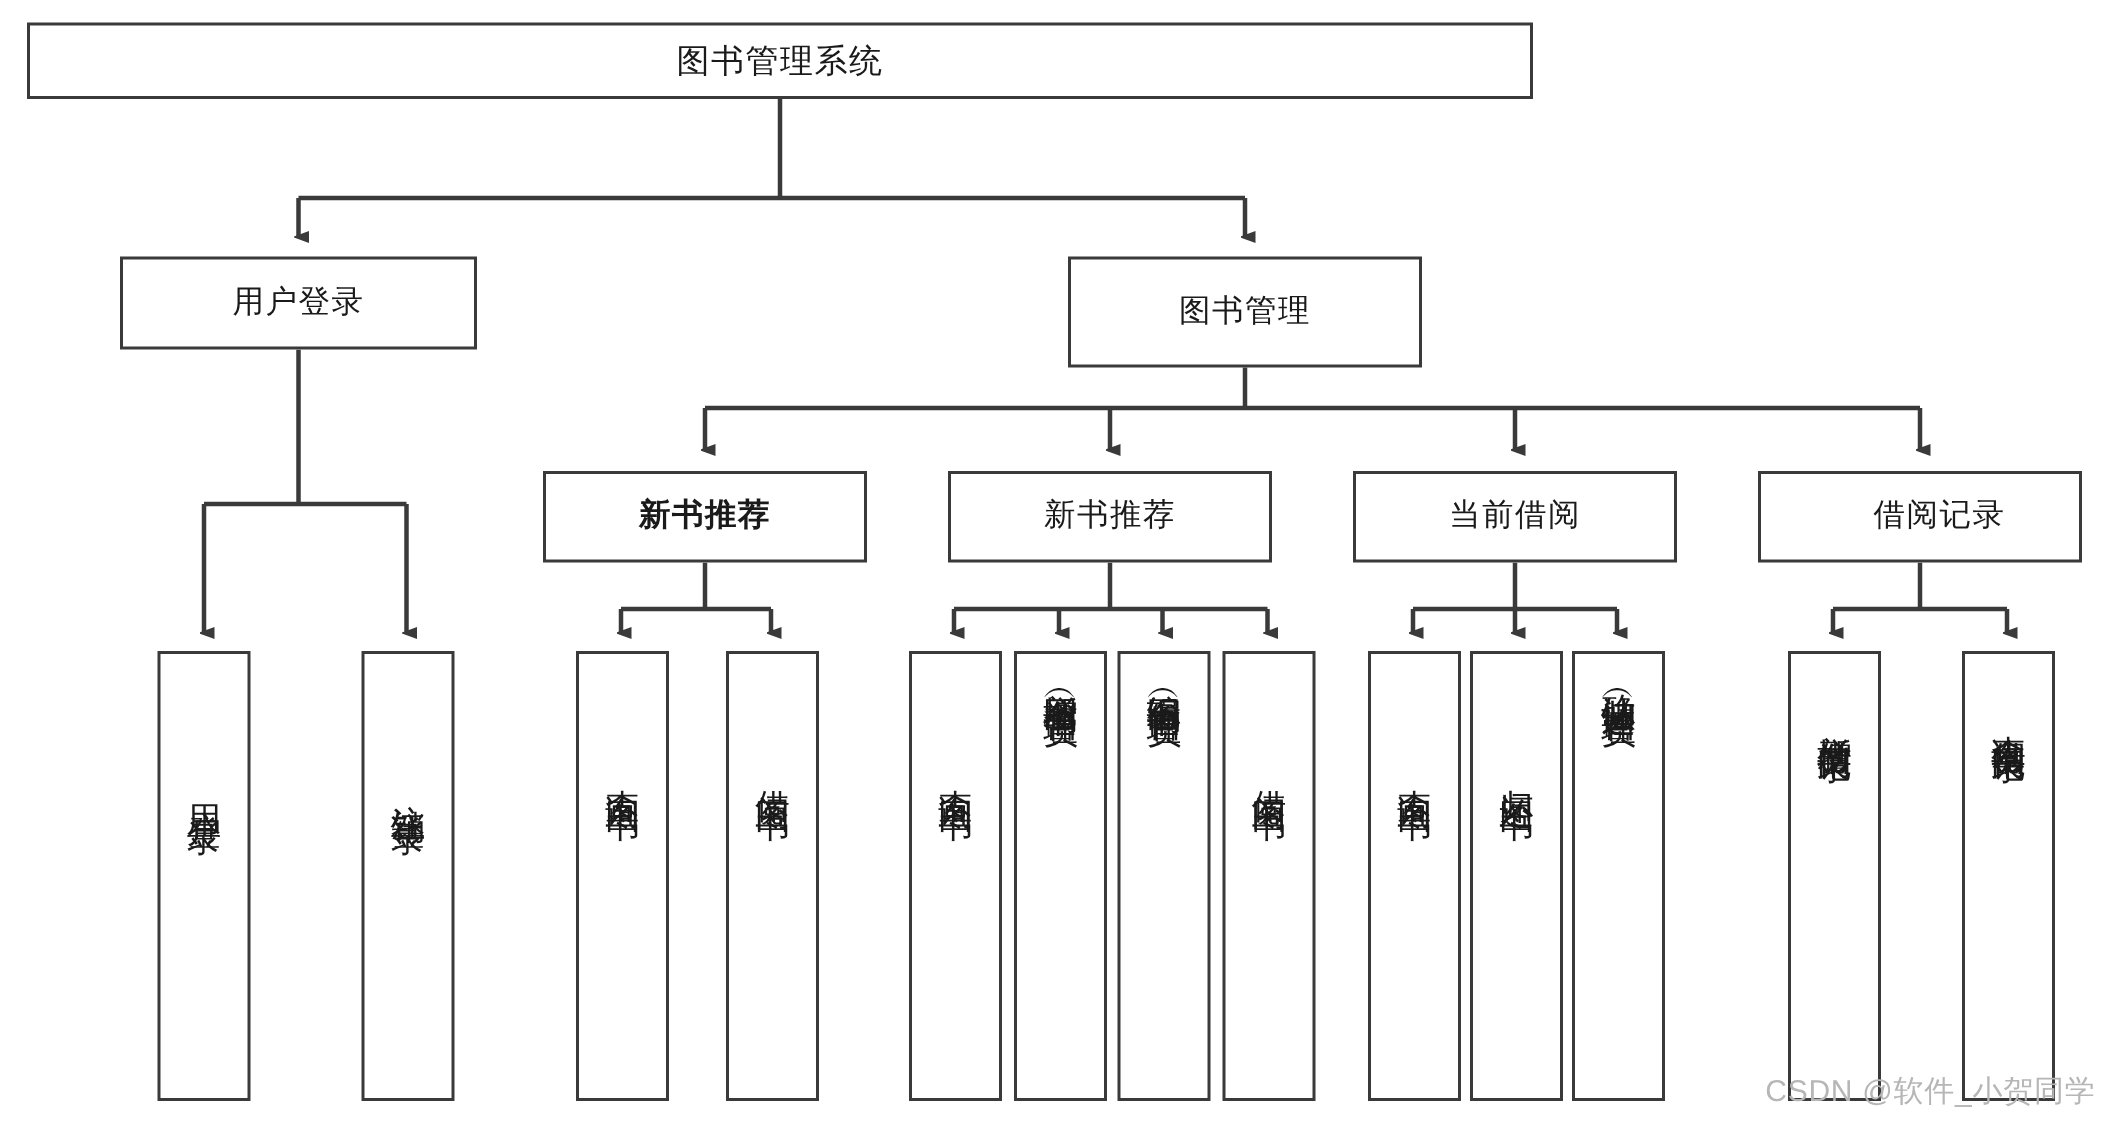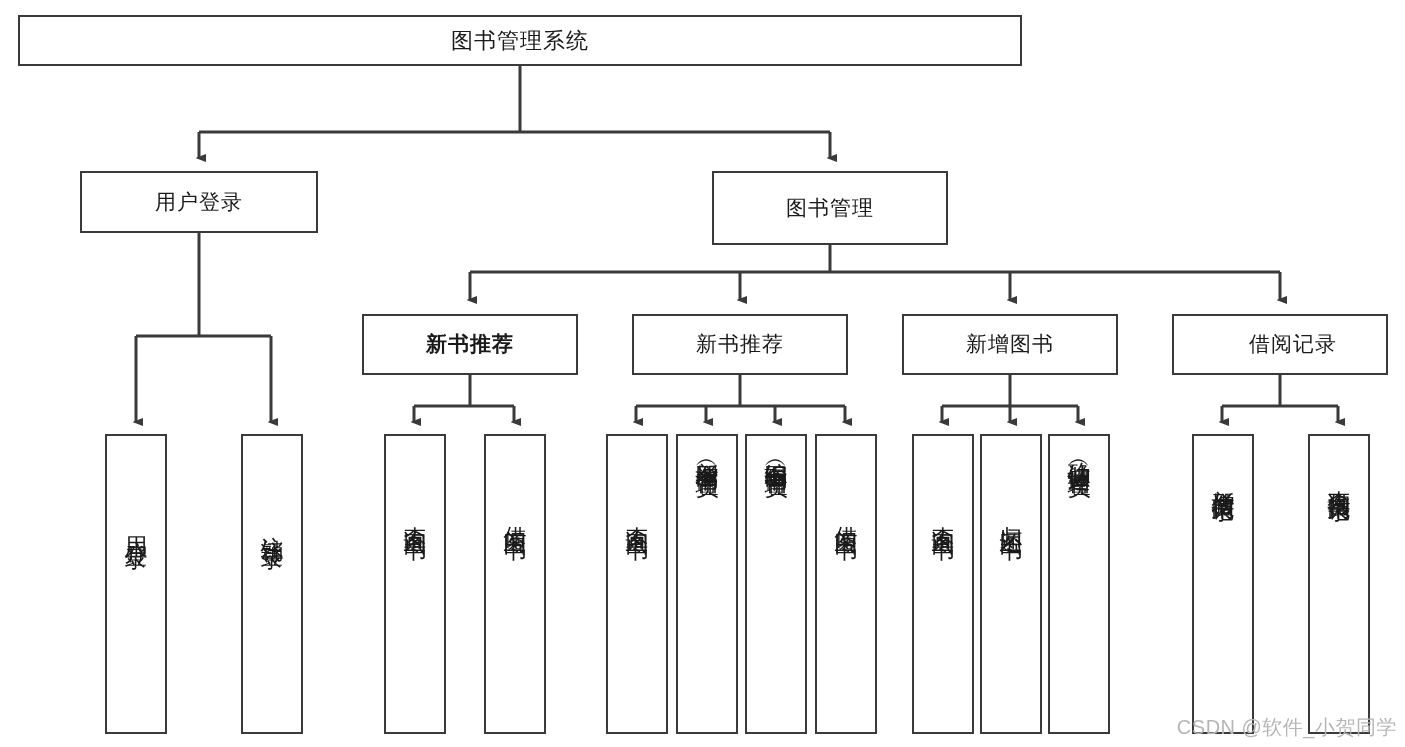--- a/index.html
+++ b/index.html
@@ -146,21 +146,21 @@
     <span class="label">图书管理</span>
   </div>
 
   <div class="node horiz" style="left:362px; top:314px; width:216px; height:61px;font-weight:bold;">
     <span class="label">新书推荐</span>
   </div>
   <div class="node horiz" style="left:632px; top:314px; width:216px; height:61px;">
     <span class="label">新书推荐</span>
   </div>
   <div class="node horiz" style="left:902px; top:314px; width:216px; height:61px;">
-    <span class="label">新增图书</span>
+    <span class="label">当前借阅</span>
   </div>
   <div class="node horiz" style="left:1172px; top:314px; width:216px; height:61px;padding-left:26px;">
     <span class="label">借阅记录</span>
   </div>
 
   <div class="node vert" style="left:105px; top:434px; width:62px; height:300px; padding-top:82px;">
     <span class="label">用户登录</span>
   </div>
   <div class="node vert" style="left:241px; top:434px; width:62px; height:300px; padding-top:82px;">
     <span class="label">注销登录</span>

